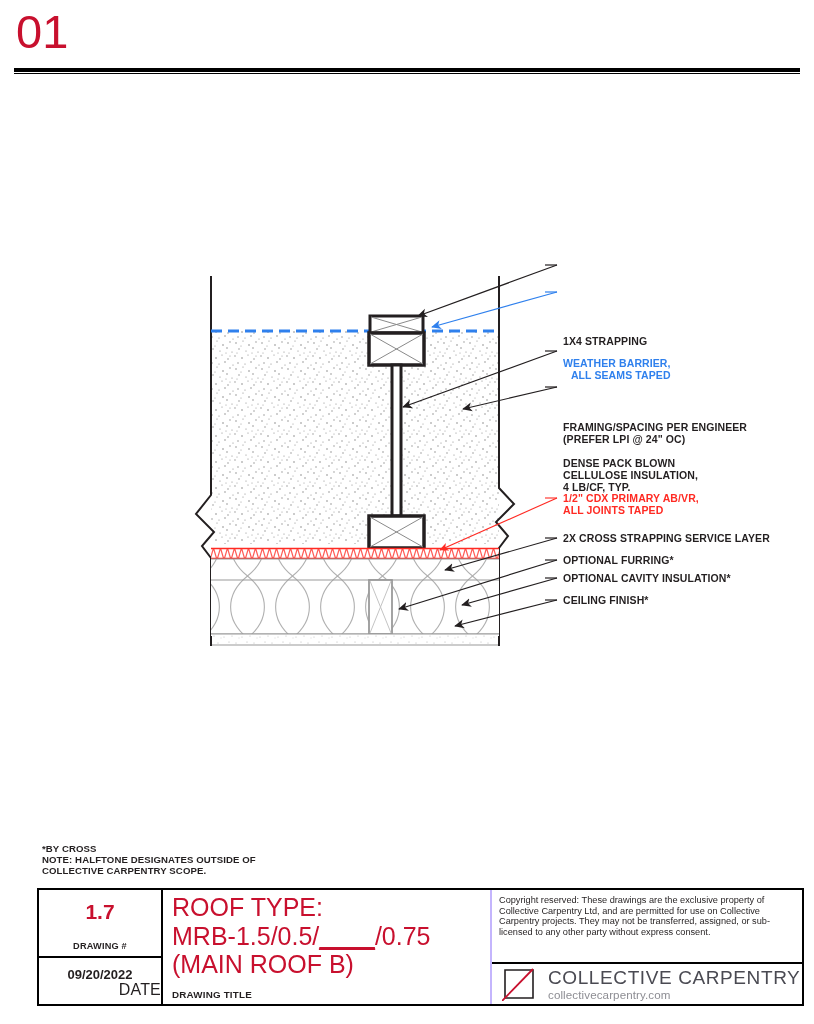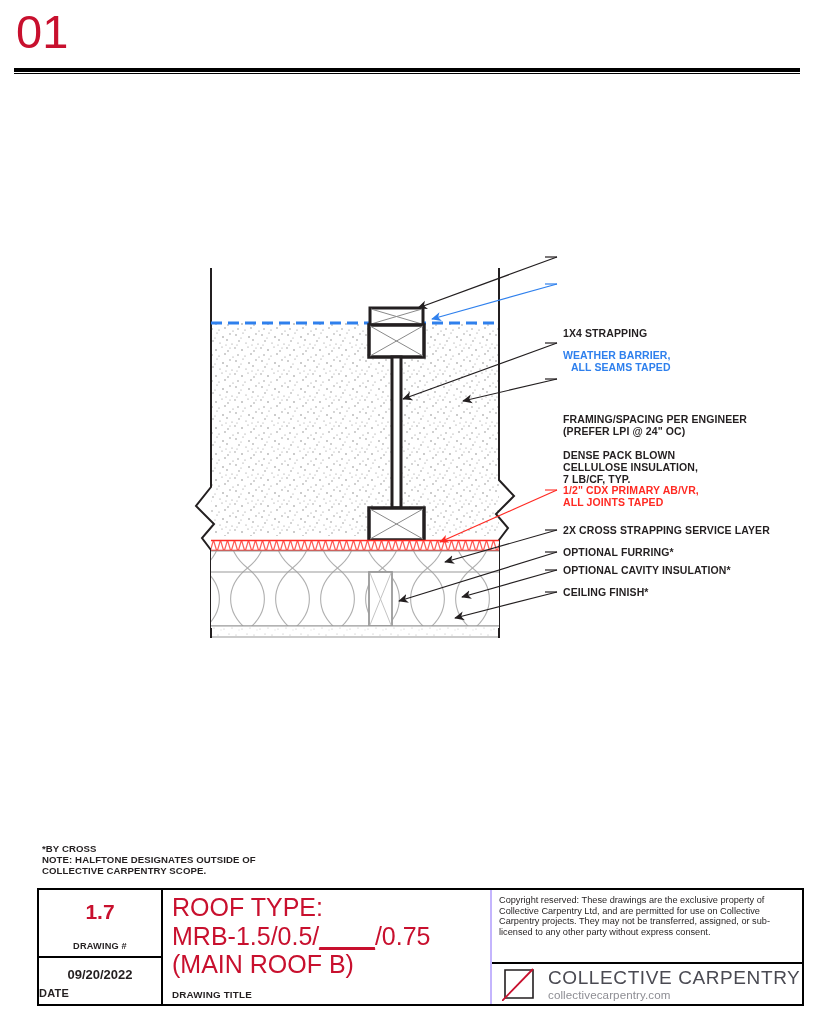--- a/index.html
+++ b/index.html
@@ -60,21 +60,21 @@
     top: 73px;
     width: 786px;
     height: 1px;
     background: #000;
   }
 
   
   #drawing {
     position: absolute;
     left: 0;
-    top: 72px;
+    top: 80px;
     width: 814px;
     height: 760px;
   }
   #drawing-svg {
     position: absolute;
     left: 0; top: 0;
   }
 
   
   .callout {
@@ -156,23 +156,23 @@
     top: 9px;
     text-align: center;
     font-size: 13px;
     font-weight: 700;
     color: #231f20;
   }
   #tb-date .cap {
     position: absolute;
     left: 0; right: 0;
     bottom: 5px;
-    text-align: left;
-    font-size: 11px;
-    font-weight: 700;
+    text-align: right;
+    font-size: 16px;
+    font-weight: 400;
     letter-spacing: 0.2px;
     color: #231f20;
   }
   
   #tb-mid {
     flex: 1 1 auto;
     box-sizing: border-box;
     border-right: 2px solid #c4b5fd;
     position: relative;
   }
@@ -399,21 +399,21 @@
     <line x1="557" y1="520" x2="545" y2="520" stroke="#231f20" stroke-width="1.2"></line>
   </svg>
 
   <div class="callout" style="left:563px; top:255px;">1X4 STRAPPING</div>
   <div class="callout blue" style="left:563px; top:277px;text-align:right;">WEATHER BARRIER,
 ALL SEAMS TAPED</div>
   <div class="callout" style="left:563px; top:341px;">FRAMING/SPACING PER ENGINEER
 (PREFER LPI @  24" OC)</div>
   <div class="callout" style="left:563px; top:377px;">DENSE PACK BLOWN
 CELLULOSE INSULATION,
-7 LB/CF, TYP.</div>
+4 LB/CF, TYP.</div>
   <div class="callout red" style="left:563px; top:412px;">1/2" CDX PRIMARY AB/VR,
 ALL JOINTS TAPED</div>
   <div class="callout" style="left:563px; top:452px;">2X CROSS STRAPPING SERVICE LAYER</div>
   <div class="callout" style="left:563px; top:474px;">OPTIONAL FURRING*</div>
   <div class="callout" style="left:563px; top:492px;">OPTIONAL CAVITY INSULATION*</div>
   <div class="callout" style="left:563px; top:514px;">CEILING FINISH*</div>
 </div>
 
 <div id="notes">*BY CROSS
 NOTE: HALFTONE DESIGNATES OUTSIDE OF

